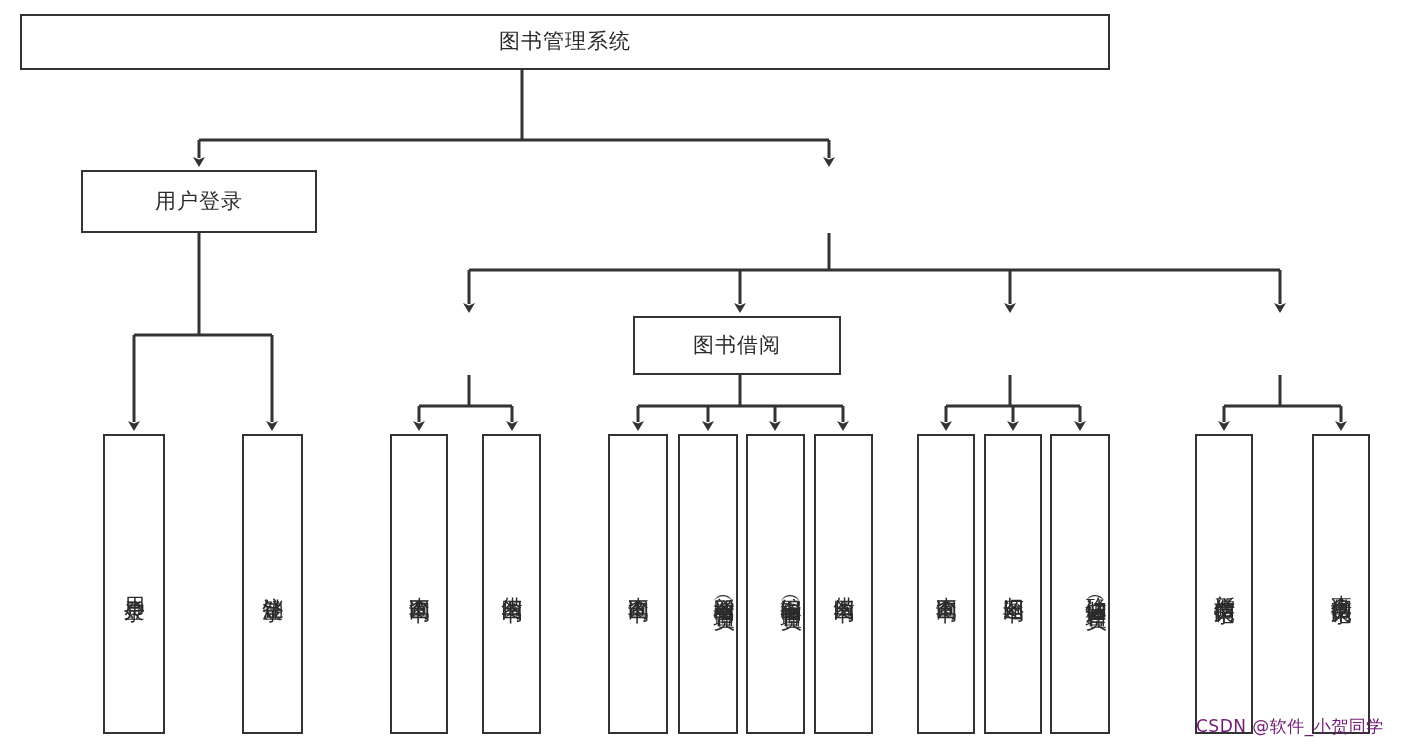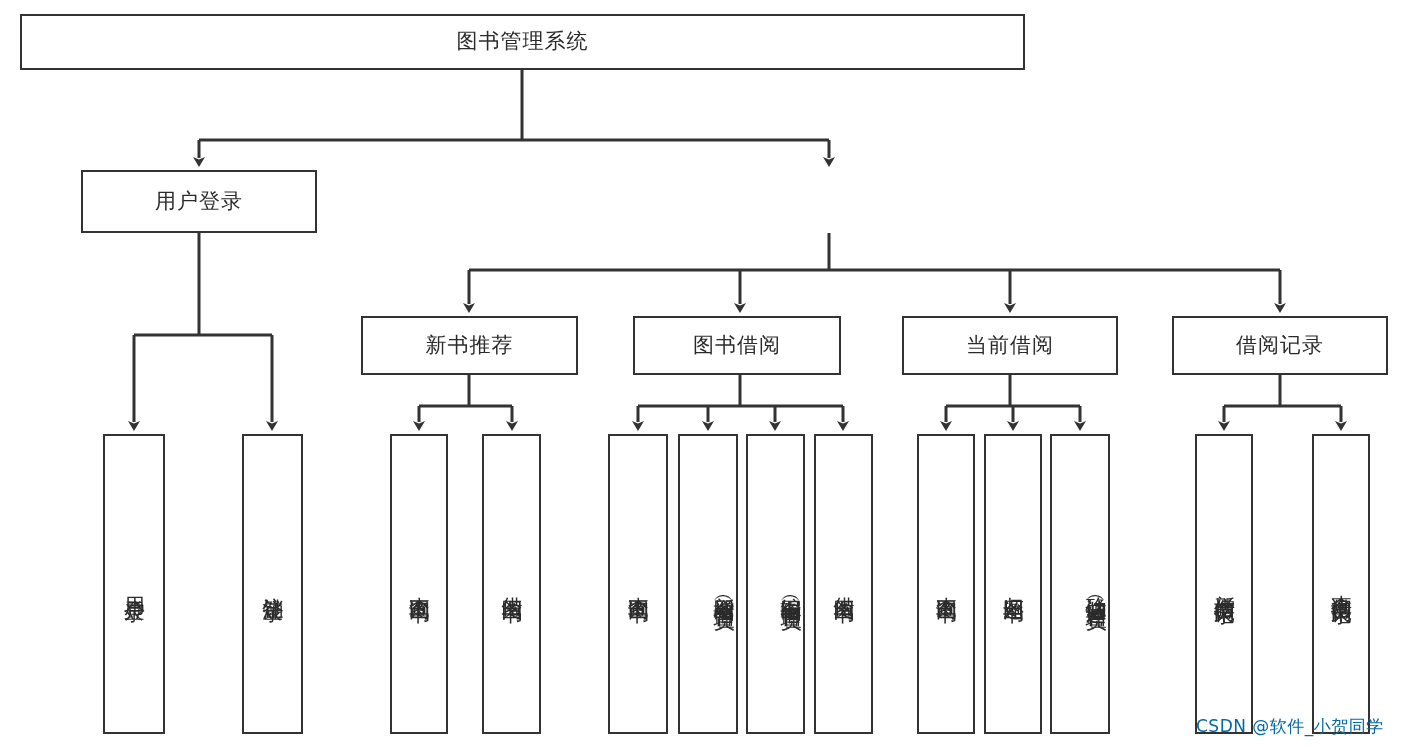--- a/index.html
+++ b/index.html
@@ -51,21 +51,21 @@
     justify-content: center;
     padding-top: 10px;
   }
   .node-v.center-v {
     align-items: center;
     padding-top: 0;
   }
   .watermark {
     position: absolute;
     font-size: 17px;
-    color: #0369a1;
+    color: #701a75;
     white-space: nowrap;
     letter-spacing: 0.5px;
   }
 </style>
 </head>
 <body>
 
 <div id="canvas">
 
   <svg class="edges" viewBox="0 0 1405 747">
@@ -111,44 +111,35 @@
       <path d="M1013,406 L1013,422" marker-end="url(#arrow)"></path>
       <path d="M1080,406 L1080,422" marker-end="url(#arrow)"></path>
 
       <path d="M1280,375 L1280,406"></path>
       <path d="M1224,406 L1341,406"></path>
       <path d="M1224,406 L1224,422" marker-end="url(#arrow)"></path>
       <path d="M1341,406 L1341,422" marker-end="url(#arrow)"></path>
     </g>
   </svg>
 
-  <div class="node node-h" style="left:20px;top:14px;width:1005px;height:56px;align-items:center;">
+  <div class="node node-h" style="left:20px;top:14px;width:1090px;height:56px;align-items:center;">
     <span>图书管理系统</span>
   </div>
 
   <div class="node node-h" style="left:81px;top:170px;width:236px;height:63px;">
     <span>用户登录</span>
   </div>
 
 
-  <div class="node node-h" style="left:361px;top:316px;width:217px;height:59px;">
-    <span>新书推荐</span>
-  </div>
 
   <div class="node node-h" style="left:633px;top:316px;width:208px;height:59px;">
     <span>图书借阅</span>
   </div>
 
-  <div class="node node-h" style="left:902px;top:316px;width:216px;height:59px;">
-    <span>当前借阅</span>
-  </div>
 
-  <div class="node node-h" style="left:1172px;top:316px;width:216px;height:59px;">
-    <span>借阅记录</span>
-  </div>
 
   <div class="node node-v center-v" style="left:103px;top:434px;width:62px;height:300px;">
     <span>用户登录</span>
   </div>
 
   <div class="node node-v center-v" style="left:242px;top:434px;width:61px;height:300px;">
     <span>注销登录</span>
   </div>
 
   <div class="node node-v center-v" style="left:390px;top:434px;width:58px;height:300px;">

